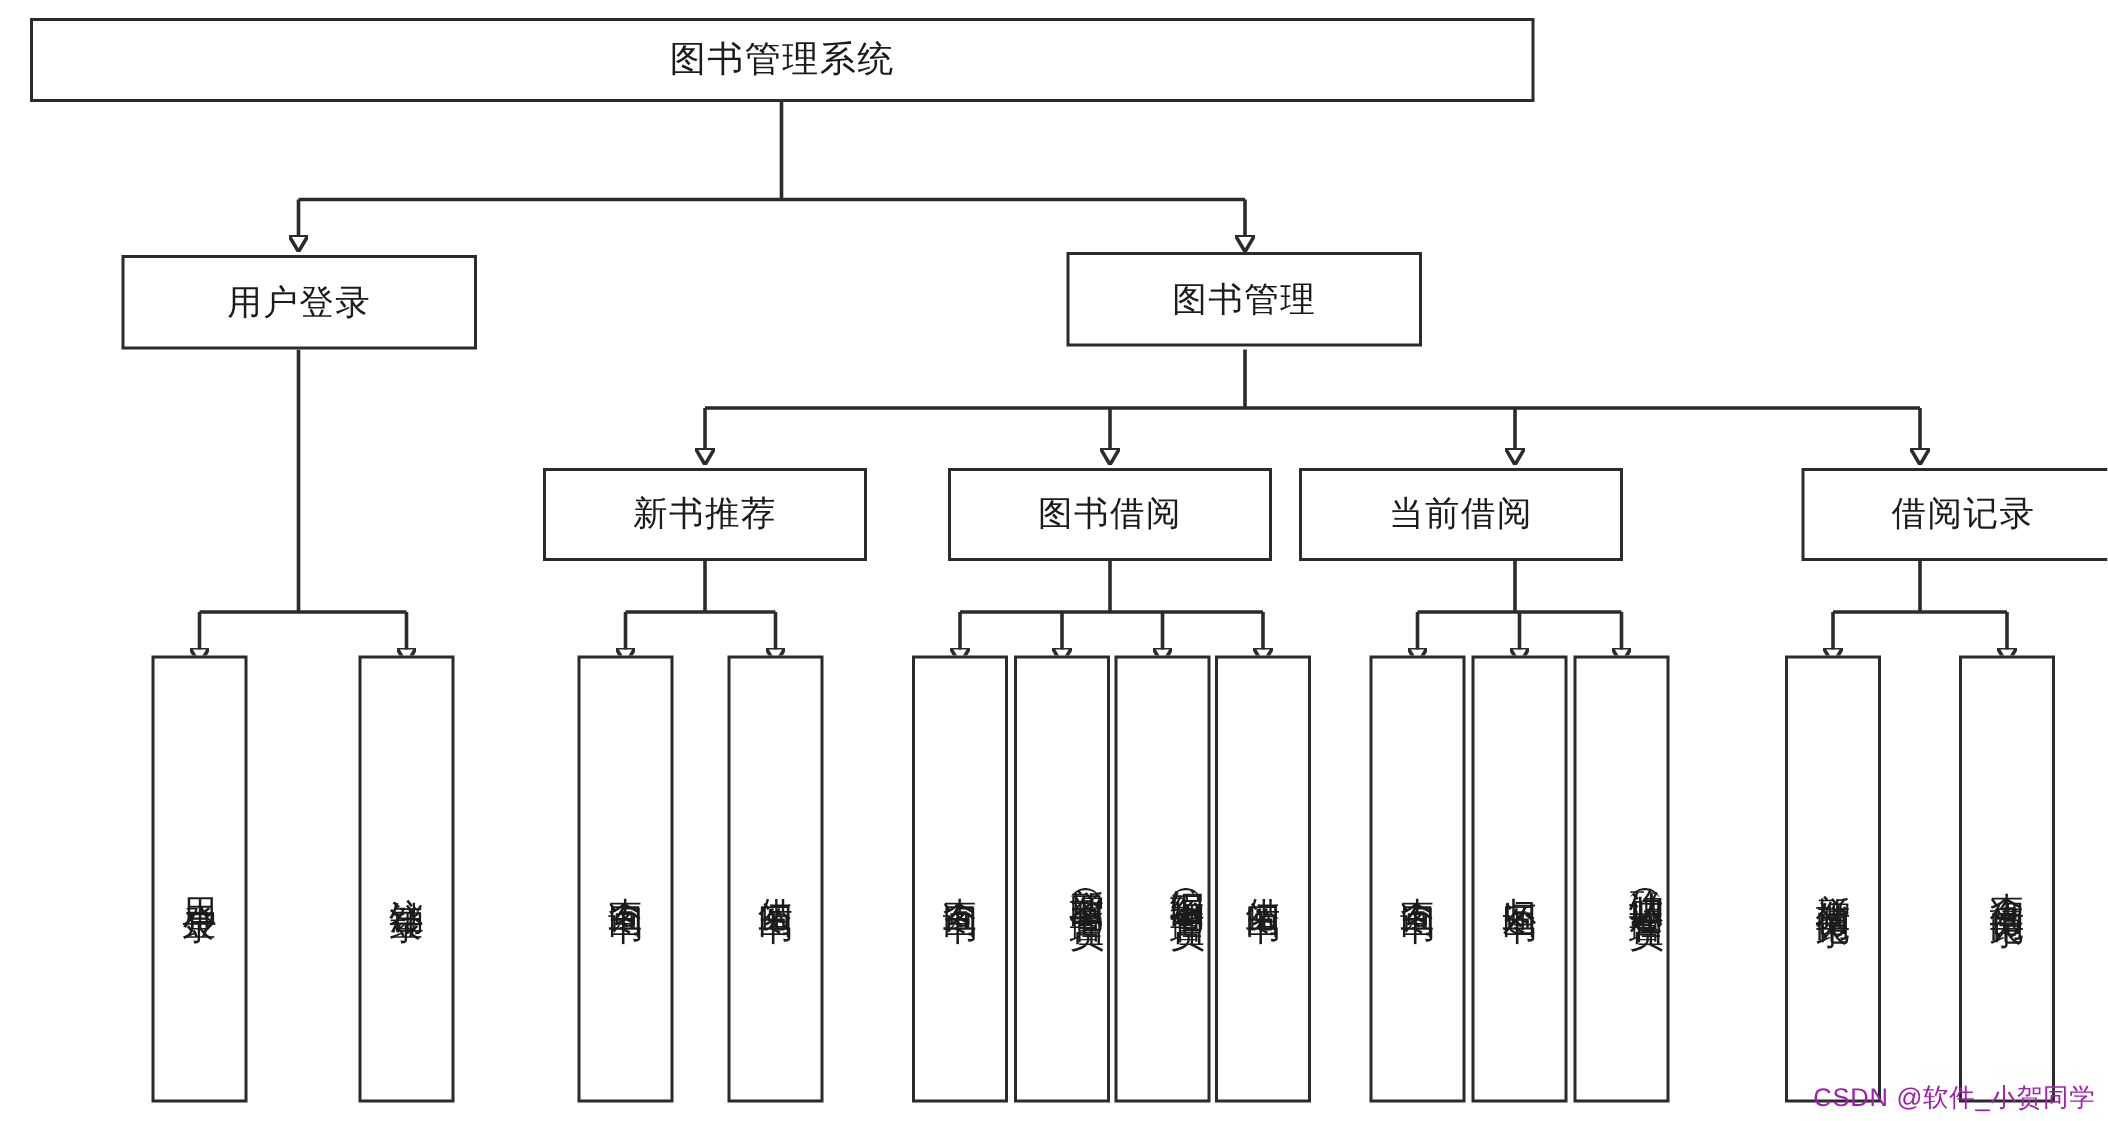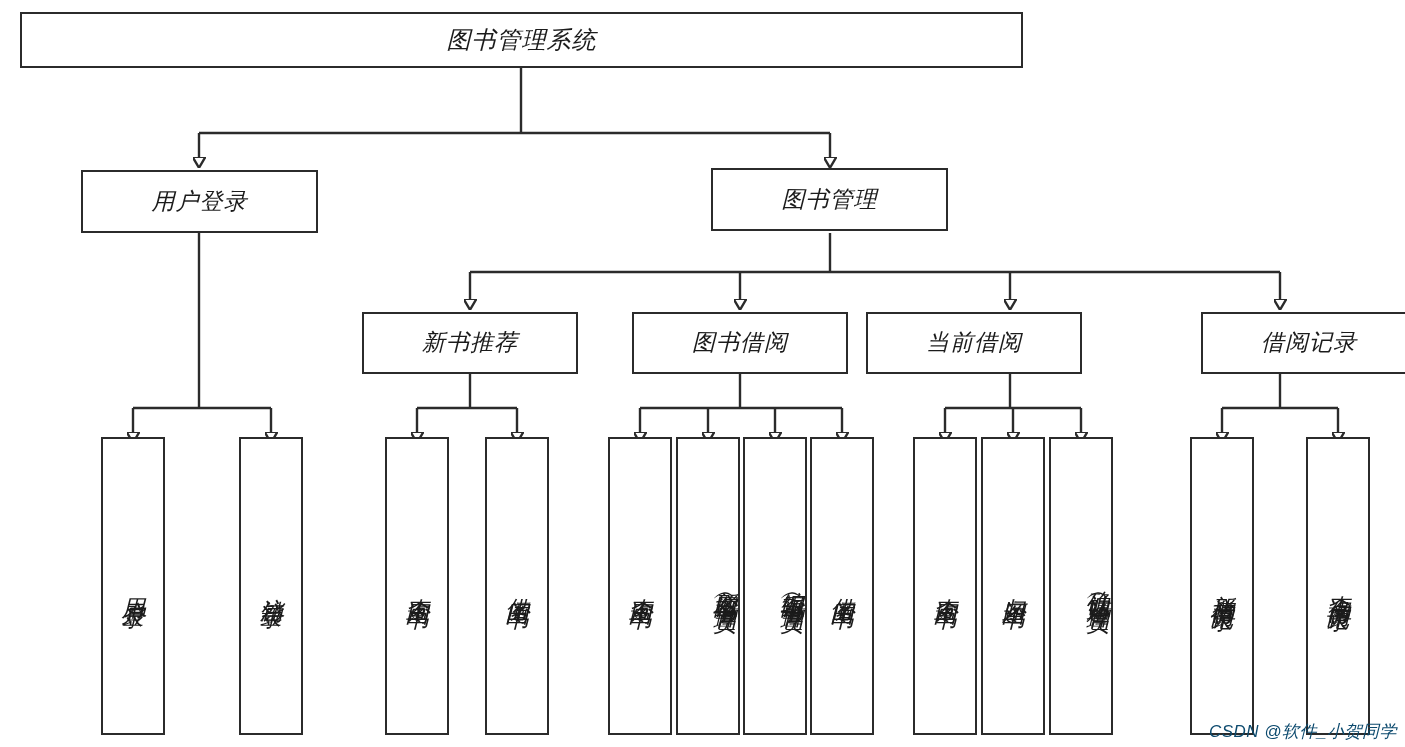--- a/index.html
+++ b/index.html
@@ -10,21 +10,20 @@
   }
   body {
     font-family: "Liberation Sans", "DejaVu Sans", sans-serif;
   }
   #canvas {
     position: relative;
     width: 1405px;
     height: 747px;
     background: #ffffff;
     overflow: hidden;
-    font-style: italic;
   }
   
   #wires {
     position: absolute;
     left: 0;
     top: 0;
     width: 1405px;
     height: 747px;
     pointer-events: none;
   }
@@ -74,21 +73,21 @@
     text-orientation: upright;
     white-space: nowrap;
     display: block;
   }
   
   #watermark {
     position: absolute;
     right: 8px;
     bottom: 4px;
     font-size: 17px;
-    color: #0c4a6e;
+    color: #a21caf;
     letter-spacing: 0.5px;
     white-space: nowrap;
     user-select: none;
   }
 </style>
 </head>
 <body>
 
 <div id="canvas">
 

